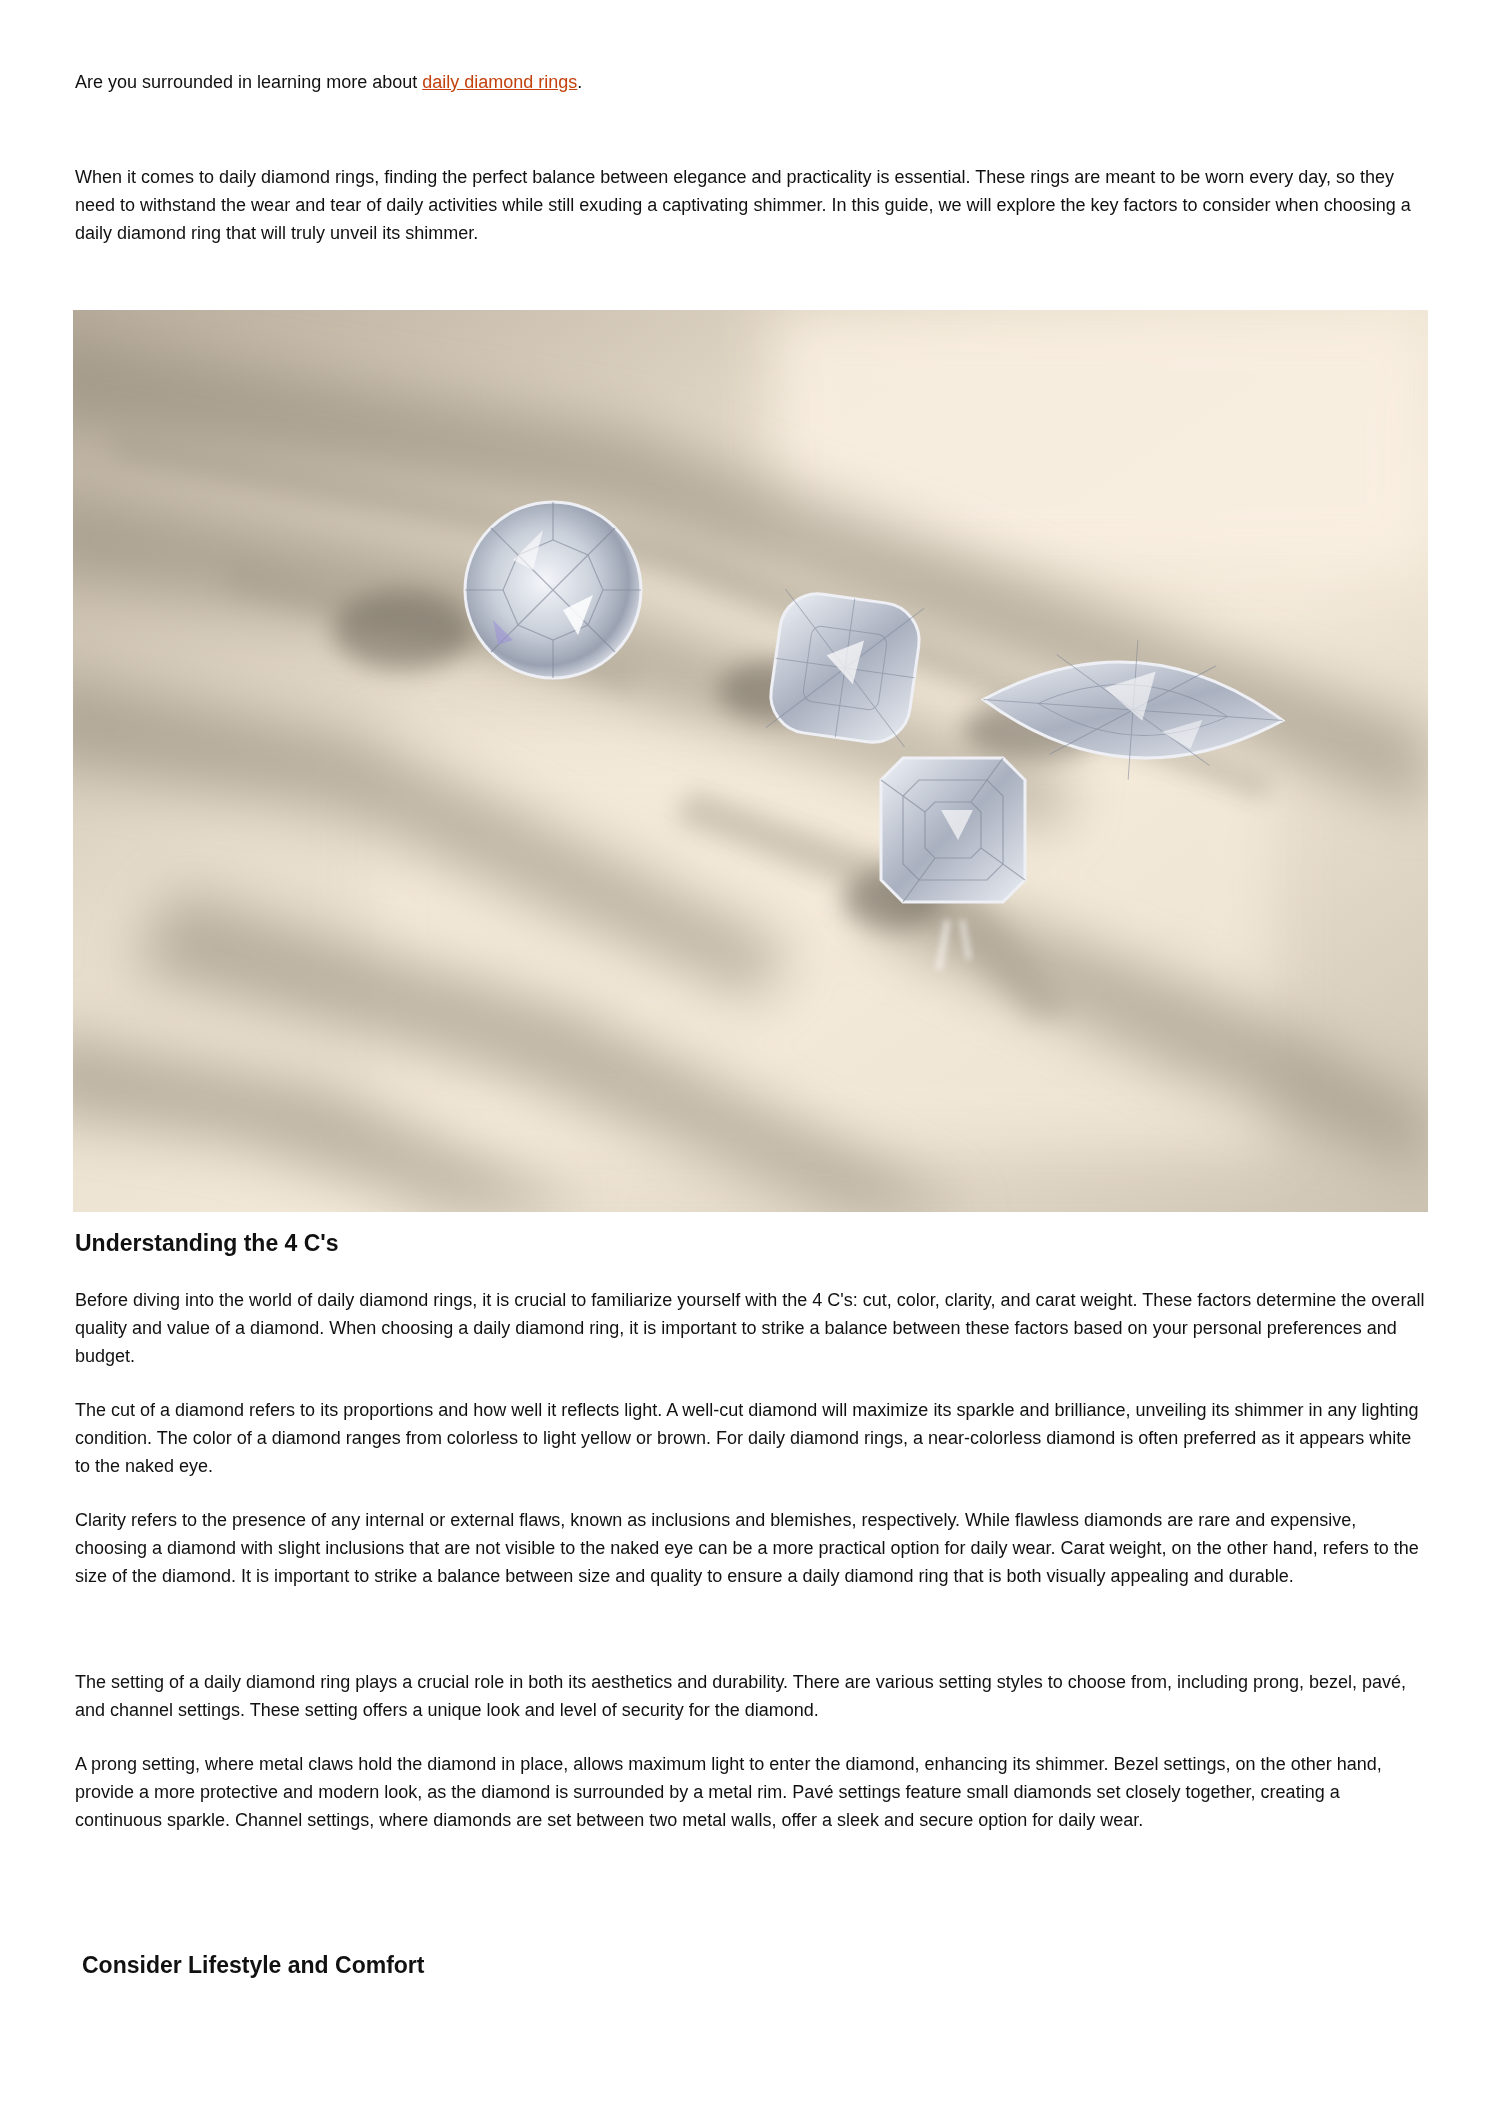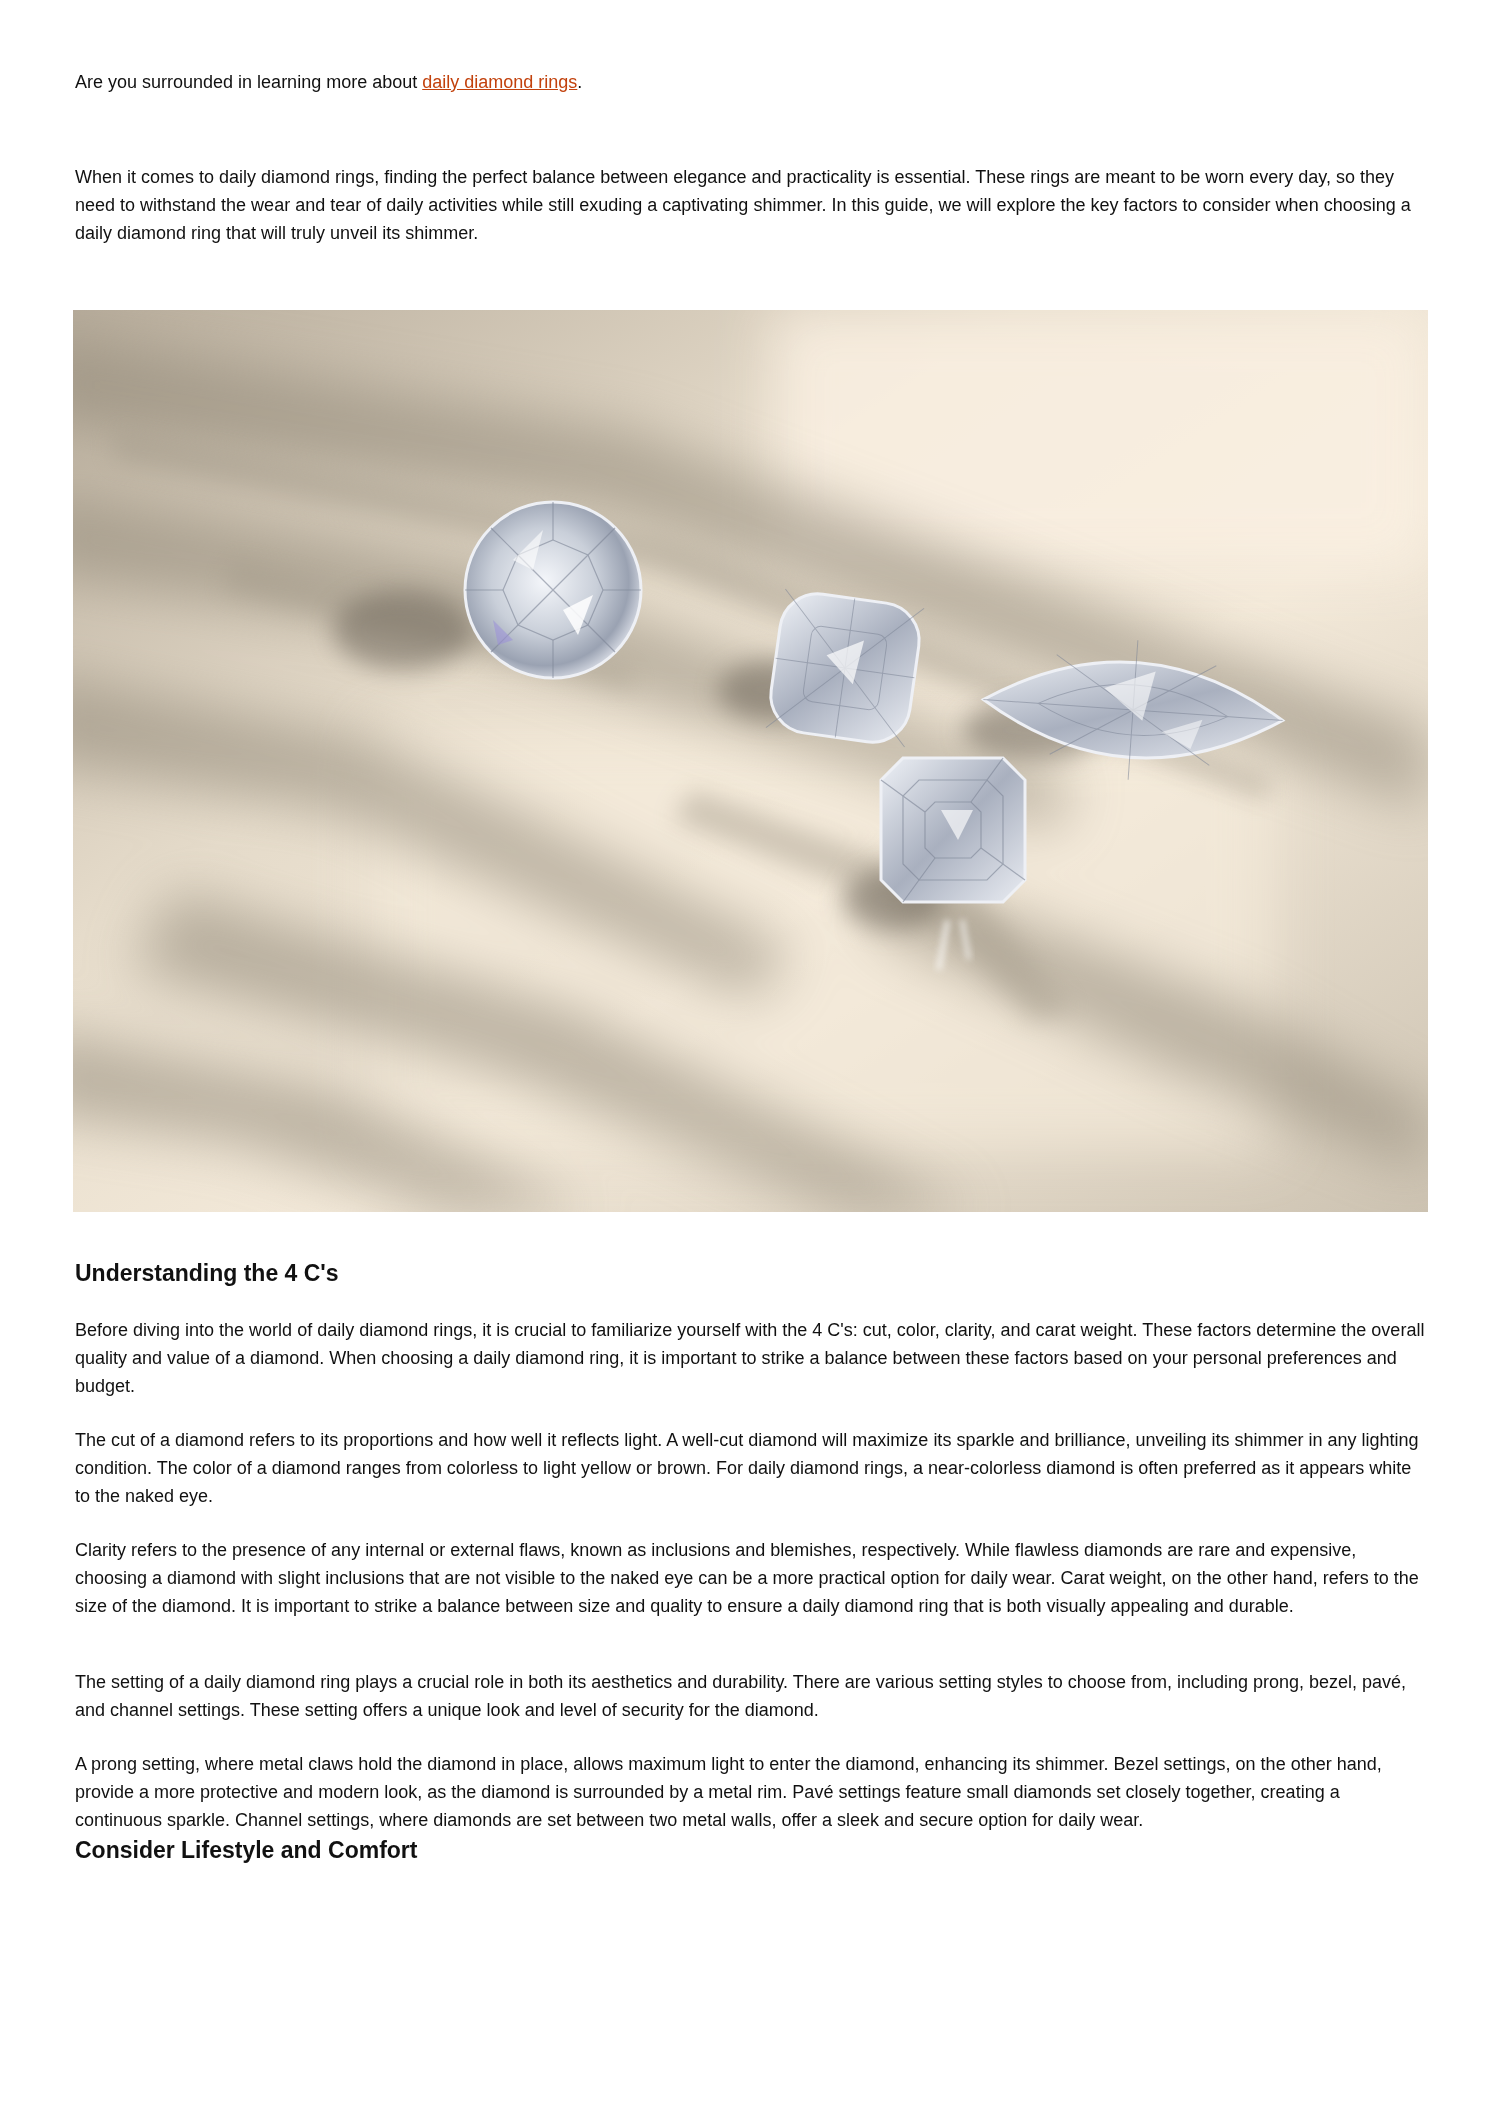--- a/index.html
+++ b/index.html
@@ -190,29 +190,29 @@
         <polygon points="30,20 70,5 60,35" fill="#ffffff" opacity="0.5"></polygon>
       </g>
 
       <g fill="#ffffff" opacity="0.6" filter="url(#blur4)">
         <rect x="868" y="610" width="6" height="50" transform="rotate(10 870 630)"></rect>
         <rect x="890" y="610" width="5" height="40" transform="rotate(-10 890 630)"></rect>
       </g>
     </svg>
   </div>
 
-  <section class="sec" style="top:1259px;">
+  <section class="sec" style="top:1229px;">
     <h2 style="margin-bottom:29px;">Understanding the 4 C's</h2>
     <p>Before diving into the world of daily diamond rings, it is crucial to familiarize yourself with the 4 C's: cut, color, clarity, and carat weight. These factors determine the overall quality and value of a diamond. When choosing a daily diamond ring, it is important to strike a balance between these factors based on your personal preferences and budget.</p>
     <p>The cut of a diamond refers to its proportions and how well it reflects light. A well-cut diamond will maximize its sparkle and brilliance, unveiling its shimmer in any lighting condition. The color of a diamond ranges from colorless to light yellow or brown. For daily diamond rings, a near-colorless diamond is often preferred as it appears white to the naked eye.</p>
     <p>Clarity refers to the presence of any internal or external flaws, known as inclusions and blemishes, respectively. While flawless diamonds are rare and expensive, choosing a diamond with slight inclusions that are not visible to the naked eye can be a more practical option for daily wear. Carat weight, on the other hand, refers to the size of the diamond. It is important to strike a balance between size and quality to ensure a daily diamond ring that is both visually appealing and durable.</p>
   </section>
 
   <section class="sec" style="top:1668px;">
     <p>The setting of a daily diamond ring plays a crucial role in both its aesthetics and durability. There are various setting styles to choose from, including prong, bezel, pavé, and channel settings. These setting offers a unique look and level of security for the diamond.</p>
     <p>A prong setting, where metal claws hold the diamond in place, allows maximum light to enter the diamond, enhancing its shimmer. Bezel settings, on the other hand, provide a more protective and modern look, as the diamond is surrounded by a metal rim. Pavé settings feature small diamonds set closely together, creating a continuous sparkle. Channel settings, where diamonds are set between two metal walls, offer a sleek and secure option for daily wear.</p>
   </section>
 
-  <section class="sec" style="top:1836px;">
+  <section class="sec" style="top:1951px;margin-left:7px;">
     <h2>Consider Lifestyle and Comfort</h2>
   </section>
 
 </div>
 
 </body></html>

